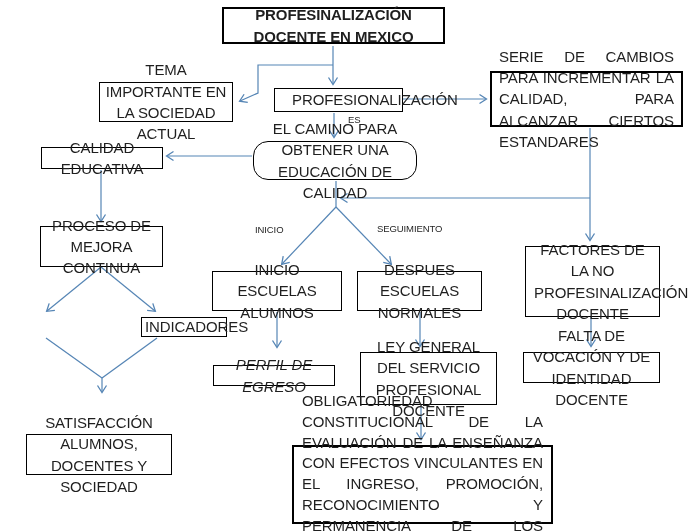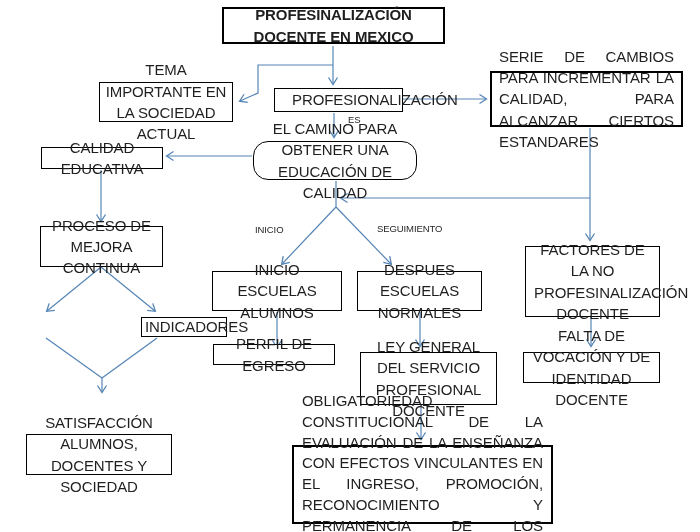--- a/index.html
+++ b/index.html
@@ -49,21 +49,21 @@
   .n-profesionalizacion { left:274px; top:88px; width:129px; height:24px; padding:0 17px; }
   .n-serie           { left:490px; top:71px;  width:193px; height:56px; padding:0 7px; }
   .n-camino          { left:253px; top:141px; width:164px; height:39px; padding:0 9px;border-radius:15px; }
   .n-calidad         { left:41px;  top:147px; width:122px; height:22px; padding:0 4px; }
   .n-proceso         { left:40px;  top:226px; width:123px; height:41px; padding:0 8px; }
   .n-predictores     { left:3px;   top:317px; width:84px;  height:20px; padding:0 3px; }
   .n-indicadores     { left:117px; top:317px; width:86px;  height:20px; padding:0 3px;margin-left:24px; }
   .n-satisfaccion    { left:26px;  top:398px; width:146px; height:41px; padding:0 6px;margin-top:36px; }
   .n-inicio-escuelas { left:212px; top:271px; width:130px; height:40px; padding:0 14px; }
   .n-despues-escuelas{ left:357px; top:271px; width:125px; height:40px; padding:0 10px; }
-  .n-perfil          { left:213px; top:344px; width:122px; height:21px; padding:8px 4px; }
+  .n-perfil          { left:213px; top:365px; width:122px; height:21px; padding:8px 4px;font-style:italic; }
   .n-ley             { left:360px; top:352px; width:137px; height:53px; padding:0 8px;text-align:center; }
   .n-factores        { left:525px; top:246px; width:135px; height:71px; padding:0 8px; }
   .n-falta           { left:523px; top:352px; width:137px; height:31px; padding:0 7px; }
   .n-obligatoriedad  { left:292px; top:445px; width:261px; height:79px; padding:0 8px; line-height:1.38; }
   .l-es          { left:348px; top:114px; }
   .l-inicio      { left:255px; top:224px; }
   .l-seguimiento { left:377px; top:223px; }
 </style>
 </head>
 <body>

